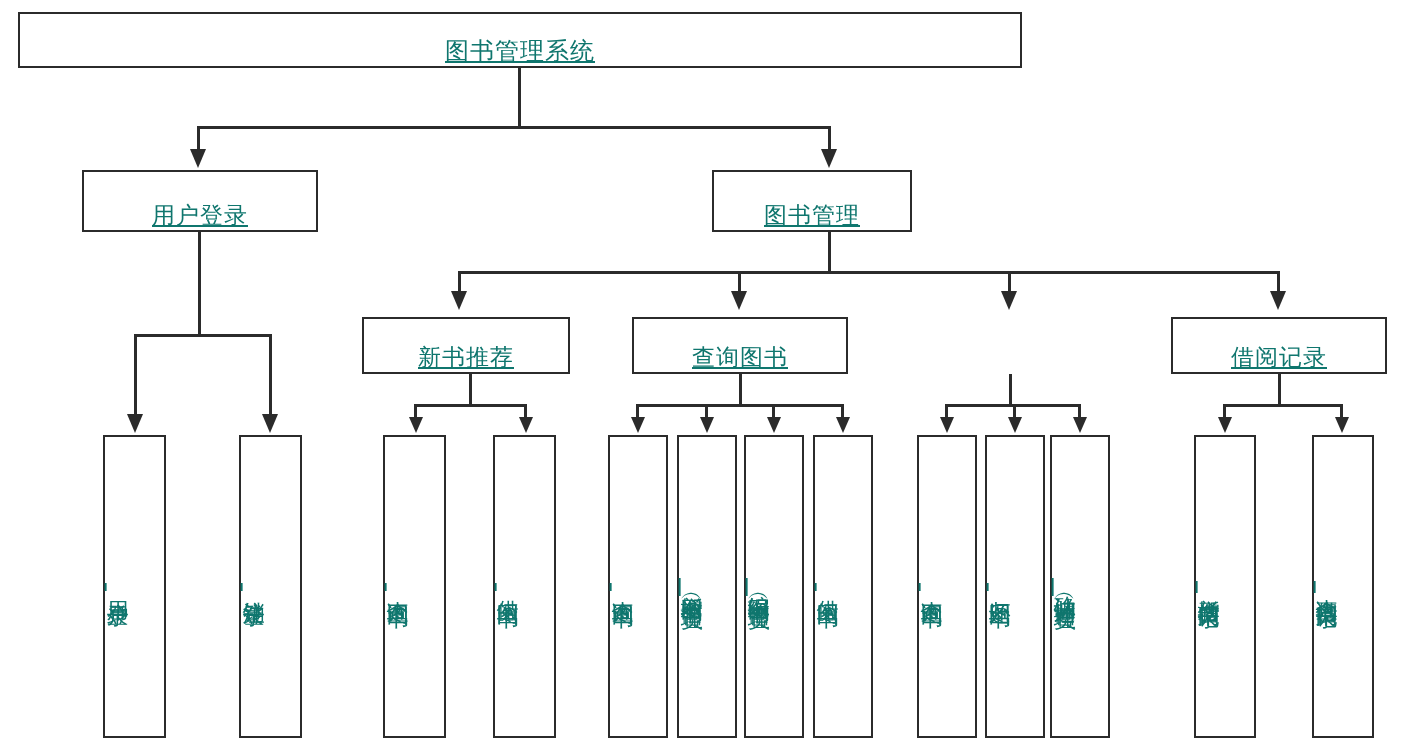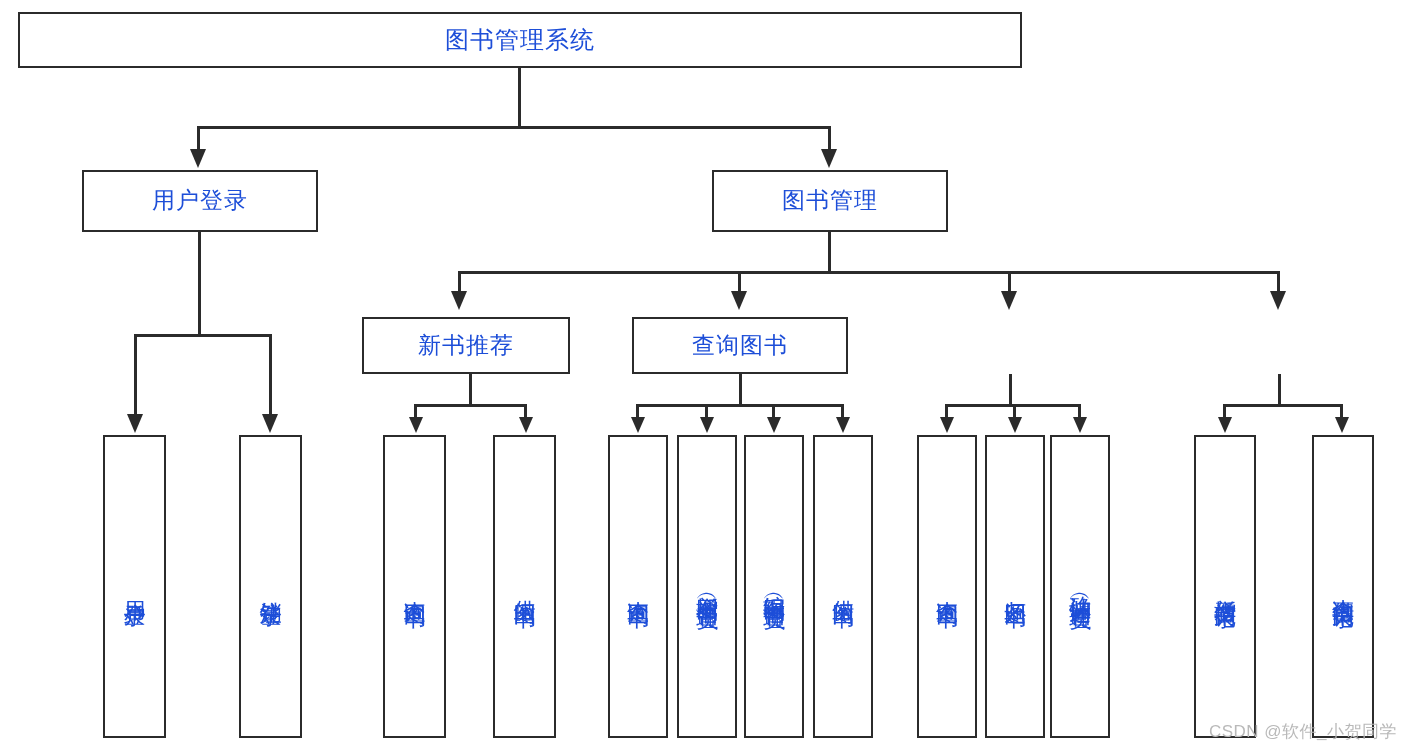--- a/index.html
+++ b/index.html
@@ -18,23 +18,24 @@
     background: #ffffff;
     overflow: hidden;
   }
   
   .node {
     position: absolute;
     box-sizing: border-box;
     border: 2.5px solid #2b2b2b;
     background: #ffffff;
     display: flex;
-    align-items: center;
+    align-items: flex-end;
     justify-content: center;
-    color: #1d4ed8;
+    color: #0f766e;
+    text-decoration: underline;
   }
   .node.h-node {
     font-size: 23px;
     letter-spacing: 1px;
     line-height: 1.2;
   }
   .node.root {
     font-size: 24px;
   }
   .node.v-node {
@@ -97,21 +98,21 @@
   <div class="lineH" style="left:197px; top:126px; width:634px;"></div>
 
   <div class="lineV" style="left:197px; top:126px; height:25px;"></div>
   <div class="arrow" style="left:190px; top:149px;"></div>
   <div class="lineV" style="left:828px; top:126px; height:25px;"></div>
   <div class="arrow" style="left:821px; top:149px;"></div>
 
   <div class="node h-node" style="left:82px; top:170px; width:236px; height:62px;">
     <span>用户登录</span>
   </div>
-  <div class="node h-node" style="left:712px; top:170px; width:236px; height:62px;">
+  <div class="node h-node" style="left:712px; top:170px; width:200px; height:62px;">
     <span>图书管理</span>
   </div>
 
   <div class="lineV" style="left:198px; top:232px; height:105px;"></div>
   <div class="lineH" style="left:134px; top:334px; width:137px;"></div>
   <div class="lineV" style="left:134px; top:334px; height:82px;"></div>
   <div class="arrow" style="left:127px; top:414px;"></div>
   <div class="lineV" style="left:269px; top:334px; height:82px;"></div>
   <div class="arrow" style="left:262px; top:414px;"></div>
 
@@ -125,20 +126,23 @@
   <div class="arrow" style="left:1001px; top:291px;"></div>
   <div class="lineV" style="left:1277px; top:271px; height:22px;"></div>
   <div class="arrow" style="left:1270px; top:291px;"></div>
 
   <div class="node h-node" style="left:362px; top:317px; width:208px; height:57px;">
     <span>新书推荐</span>
   </div>
   <div class="node h-node" style="left:632px; top:317px; width:216px; height:57px;">
     <span>查询图书</span>
   </div>
+  <div class="node h-node" style="left:1171px; top:317px; width:216px; height:57px;">
+    <span>借阅记录</span>
+  </div>
 
   <div class="lineV" style="left:469px; top:374px; height:32px;"></div>
   <div class="lineH" style="left:414px; top:404px; width:113px;"></div>
   <div class="lineV" style="left:414px; top:404px; height:14px;"></div>
   <div class="arrow small" style="left:409px; top:417px;"></div>
   <div class="lineV" style="left:524px; top:404px; height:14px;"></div>
   <div class="arrow small" style="left:519px; top:417px;"></div>
 
   <div class="lineV" style="left:739px; top:374px; height:32px;"></div>
   <div class="lineH" style="left:636px; top:404px; width:207px;"></div>
@@ -204,15 +208,14 @@
     <span class="vtext">确认归还（管理员）</span>
   </div>
 
   <div class="node v-node" style="left:1194px; top:435px; width:62px; height:303px;">
     <span class="vtext">新增借阅记录</span>
   </div>
   <div class="node v-node" style="left:1312px; top:435px; width:62px; height:303px;">
     <span class="vtext">查询借阅记录</span>
   </div>
 
-  <div id="watermark">CSDN @软件_小贺同学</div>
 
 </div>
 
 </body></html>

